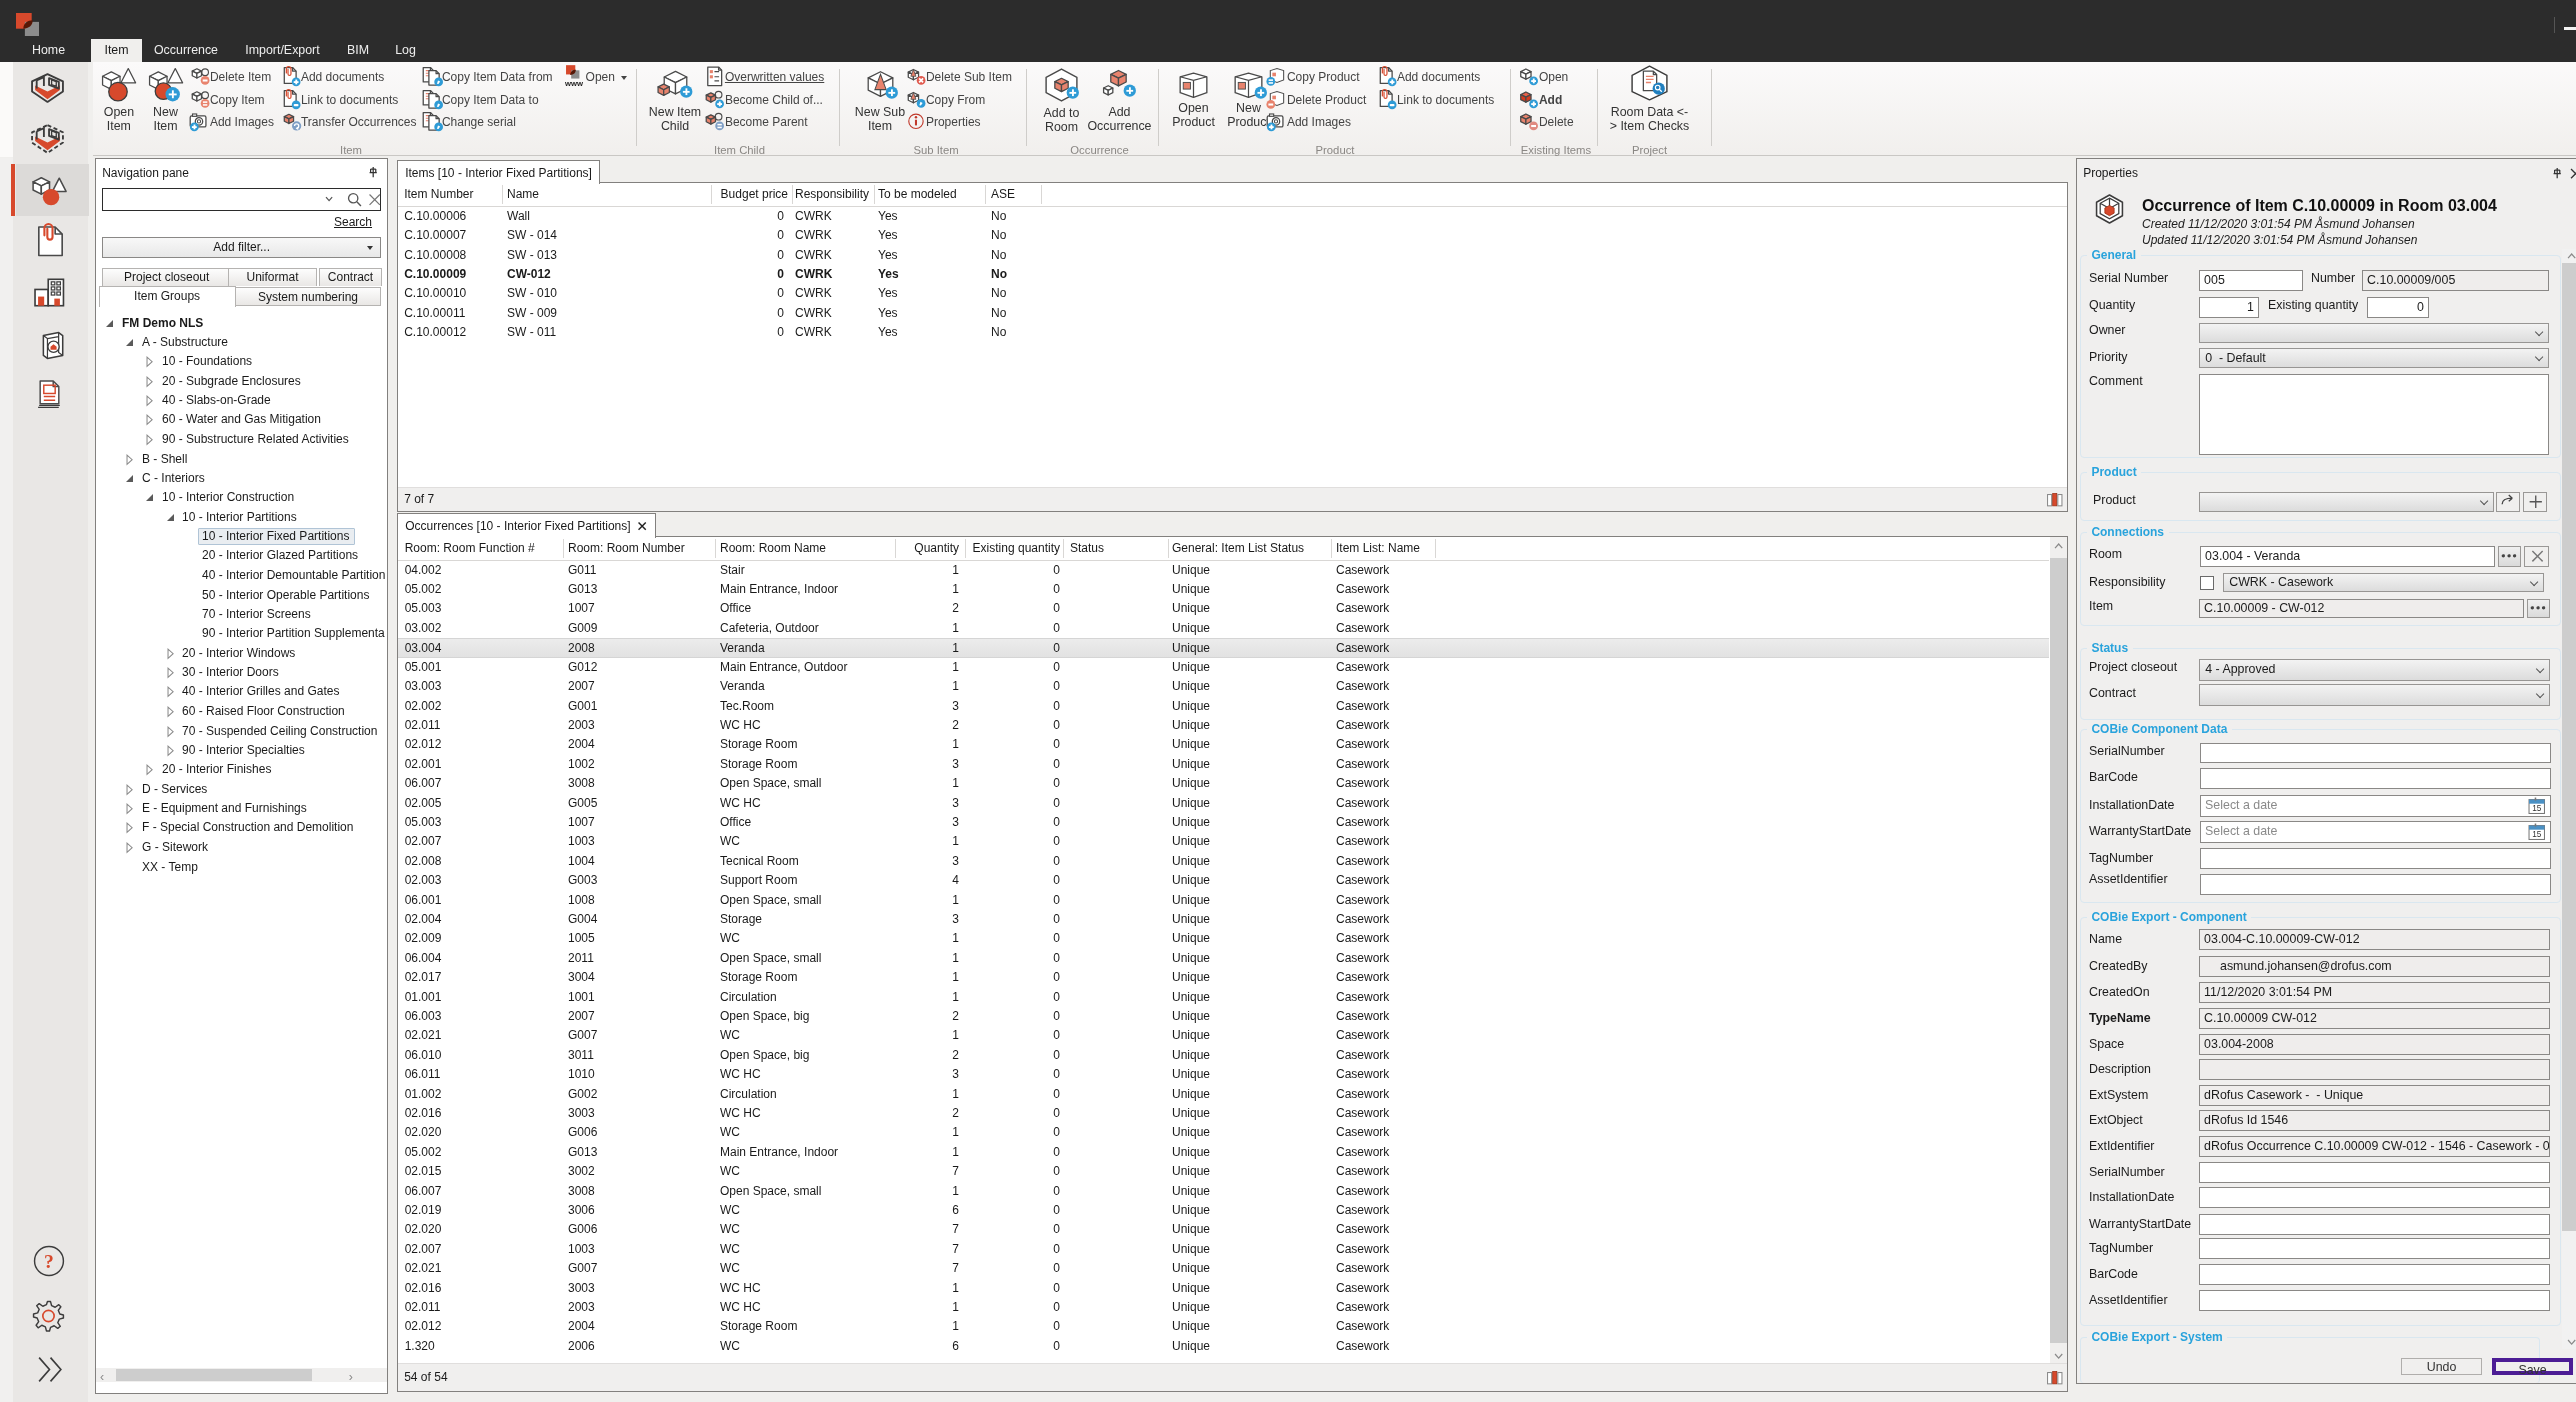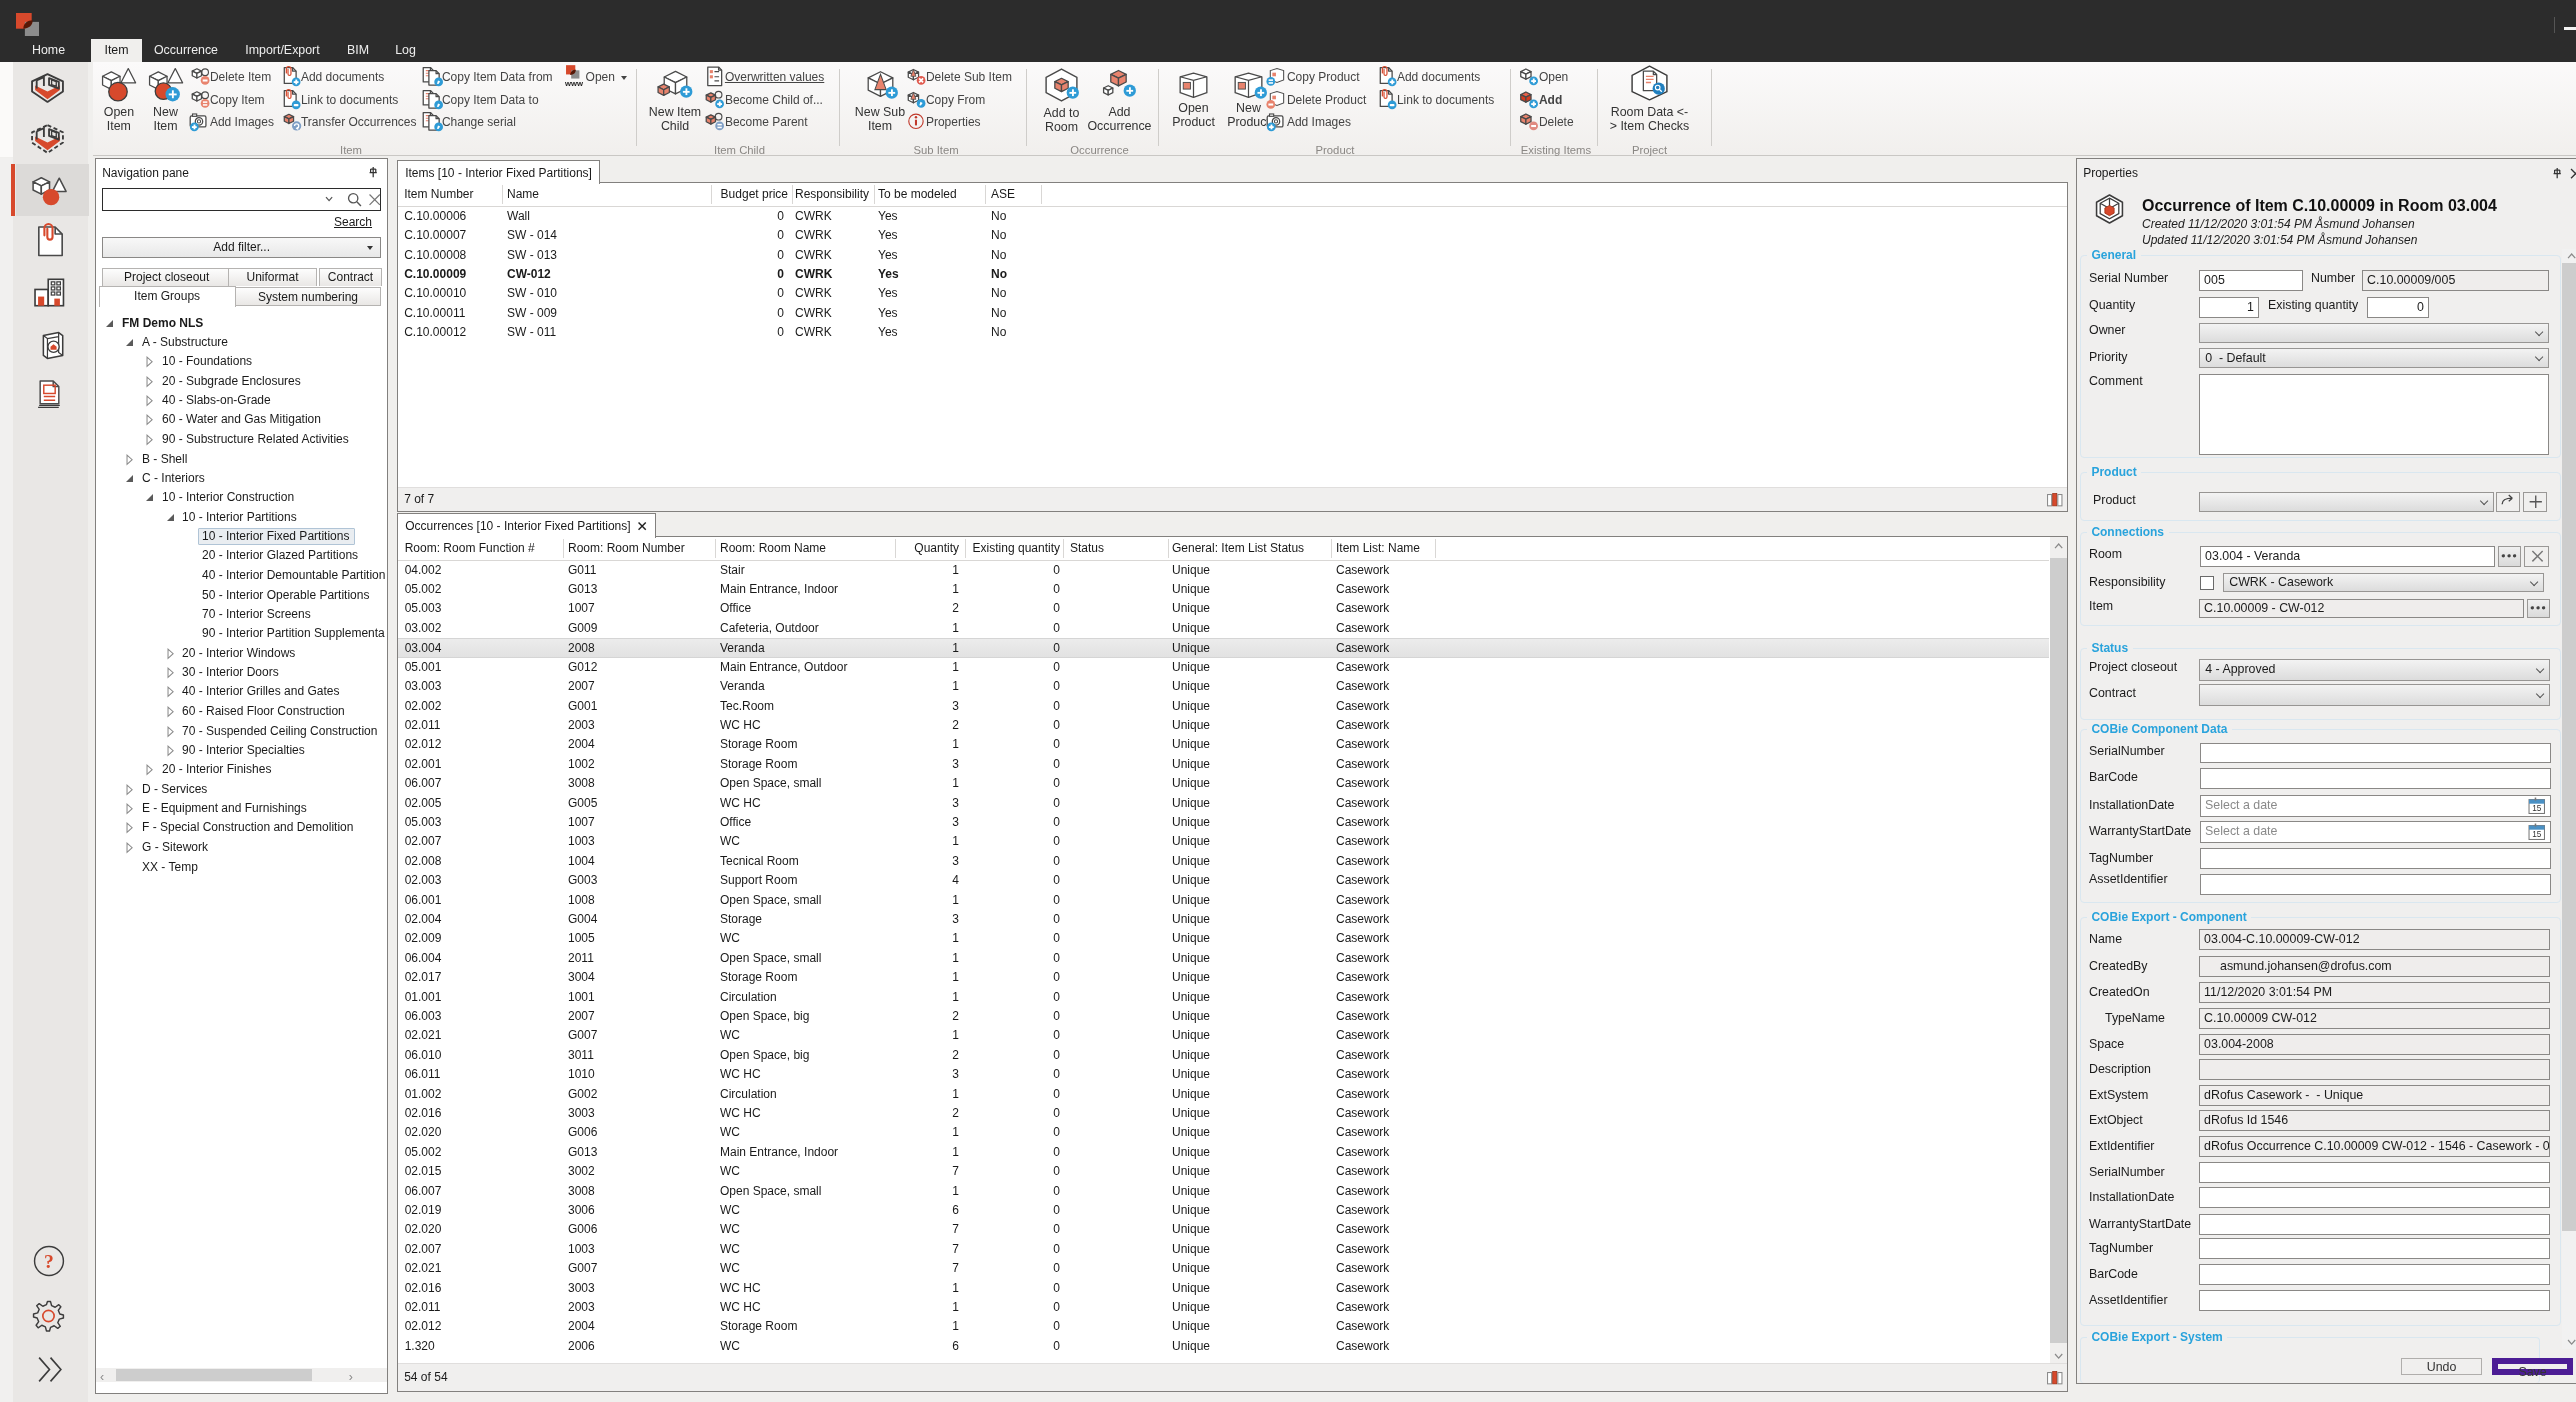--- a/index.html
+++ b/index.html
@@ -1203,21 +1203,21 @@
       <div class="pinput" style="left:123px;top:715px;width:351px;height:20.6px;line-height:18.5px;padding-left:4.1px;color:#1b1b1b;"></div>
       <div class="grp" style="left:2.6px;top:758px;width:481px;height:409px;">
         <span class="glabel">COBie Export - Component</span>
       </div>
       <div class="plabel" style="left:12px;top:773px;">Name</div>
       <div class="pinput gray" style="left:122px;top:770px;width:351px;height:21px;line-height:19px;padding-left:4.1px;color:#1b1b1b;">03.004-C.10.00009-CW-012</div>
       <div class="plabel" style="left:12px;top:800px;">CreatedBy</div>
       <div class="pinput gray" style="left:122px;top:797px;width:351px;height:21px;line-height:19px;padding-left:20px;color:#1b1b1b;">asmund.johansen@drofus.com</div>
       <div class="plabel" style="left:12px;top:826px;">CreatedOn</div>
       <div class="pinput gray" style="left:122px;top:823px;width:351px;height:21px;line-height:19px;padding-left:4.1px;color:#1b1b1b;">11/12/2020 3:01:54 PM</div>
-      <div class="plabel" style="left:28px;top:852px;">TypeName</div>
+      <div class="plabel" style="left:12px;top:852px;font-weight:bold;">TypeName</div>
       <div class="pinput gray" style="left:122px;top:849px;width:351px;height:21px;line-height:19px;padding-left:4.1px;color:#1b1b1b;">C.10.00009 CW-012</div>
       <div class="plabel" style="left:12px;top:878px;">Space</div>
       <div class="pinput gray" style="left:122px;top:875px;width:351px;height:21px;line-height:19px;padding-left:4.1px;color:#1b1b1b;">03.004-2008</div>
       <div class="plabel" style="left:12px;top:903px;">Description</div>
       <div class="pinput gray" style="left:122px;top:900px;width:351px;height:21px;line-height:19px;padding-left:4.1px;color:#1b1b1b;"></div>
       <div class="plabel" style="left:12px;top:929px;">ExtSystem</div>
       <div class="pinput gray" style="left:122px;top:926px;width:351px;height:21px;line-height:19px;padding-left:4.1px;color:#1b1b1b;">dRofus Casework - &nbsp;- Unique</div>
       <div class="plabel" style="left:12px;top:954px;">ExtObject</div>
       <div class="pinput gray" style="left:122px;top:951px;width:351px;height:21px;line-height:19px;padding-left:4.1px;color:#1b1b1b;">dRofus Id 1546</div>
       <div class="plabel" style="left:12px;top:980px;">ExtIdentifier</div>
@@ -1231,21 +1231,21 @@
       <div class="plabel" style="left:12px;top:1082px;">TagNumber</div>
       <div class="pinput" style="left:122px;top:1079px;width:351px;height:21px;line-height:19px;padding-left:4.1px;color:#1b1b1b;"></div>
       <div class="plabel" style="left:12px;top:1108px;">BarCode</div>
       <div class="pinput" style="left:122px;top:1105px;width:351px;height:21px;line-height:19px;padding-left:4.1px;color:#1b1b1b;"></div>
       <div class="plabel" style="left:12px;top:1134px;">AssetIdentifier</div>
       <div class="pinput" style="left:122px;top:1131px;width:351px;height:21px;line-height:19px;padding-left:4.1px;color:#1b1b1b;"></div>
       <div class="grp" style="left:2.6px;top:1178px;width:460px;height:46px;border-bottom:none;">
         <span class="glabel">COBie Export - System</span>
       </div>
       <div class="pbtn" style="left:324px;top:1199px;width:81px;height:17px;line-height:16px;color:#333;background:#f0efee;border:1px solid #b0aeac;">Undo</div>
-      <div class="pbtn" style="left:415px;top:1199px;width:81px;height:17px;line-height:16px;color:#333;background:#f0efee;border:6px solid #4c1d95;">Save</div>
+      <div class="pbtn" style="left:415px;top:1199px;width:81px;height:17px;line-height:16px;color:#333;background:#f0efee;border:4px solid #4c1d95;">Save</div>
       <div style="position:absolute;left:485px;top:90px;width:18.5px;height:1100px;background:#f1f1f1;">
         <svg style="position:absolute;left:4.6px;top:4.1px;" width="9.3" height="6.2" viewBox="0 0 18 12">
           <path d="M2 10 L9 2 L16 10" fill="none" stroke="#8a8a8a" stroke-width="2.4"></path>
         </svg>
         <span style="position:absolute;left:0;top:14.4px;width:18.5px;height:968px;background:#cdcdcd;"></span>
         <svg style="position:absolute;left:4.6px;bottom:4.1px;" width="9.3" height="6.2" viewBox="0 0 18 12">
           <path d="M2 2 L9 10 L16 2" fill="none" stroke="#8a8a8a" stroke-width="2.4"></path>
         </svg>
       </div>
     </div>

